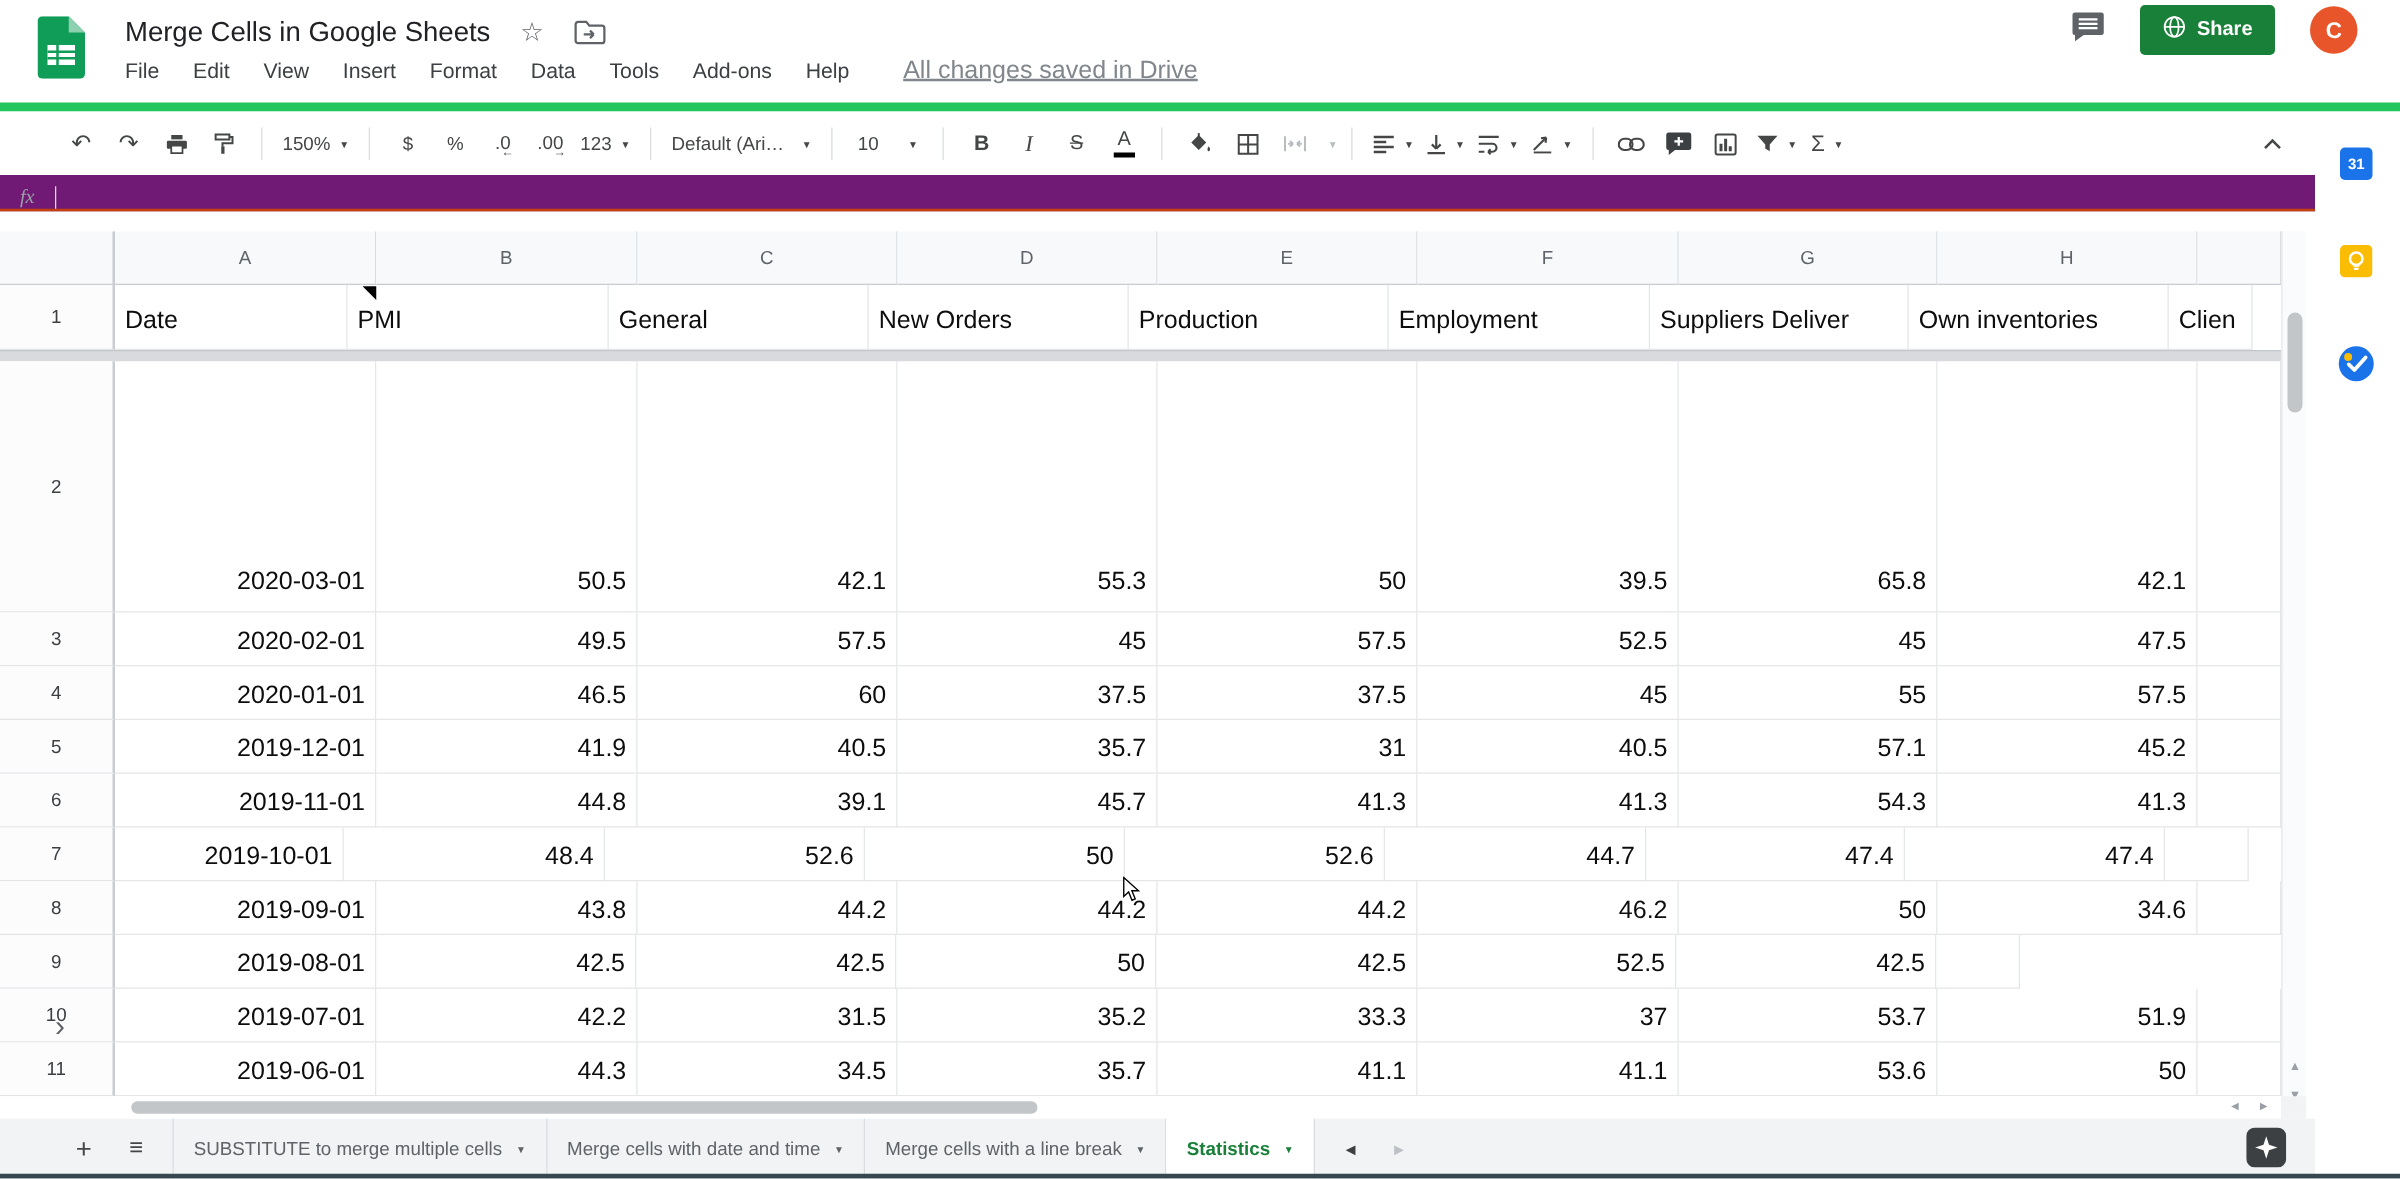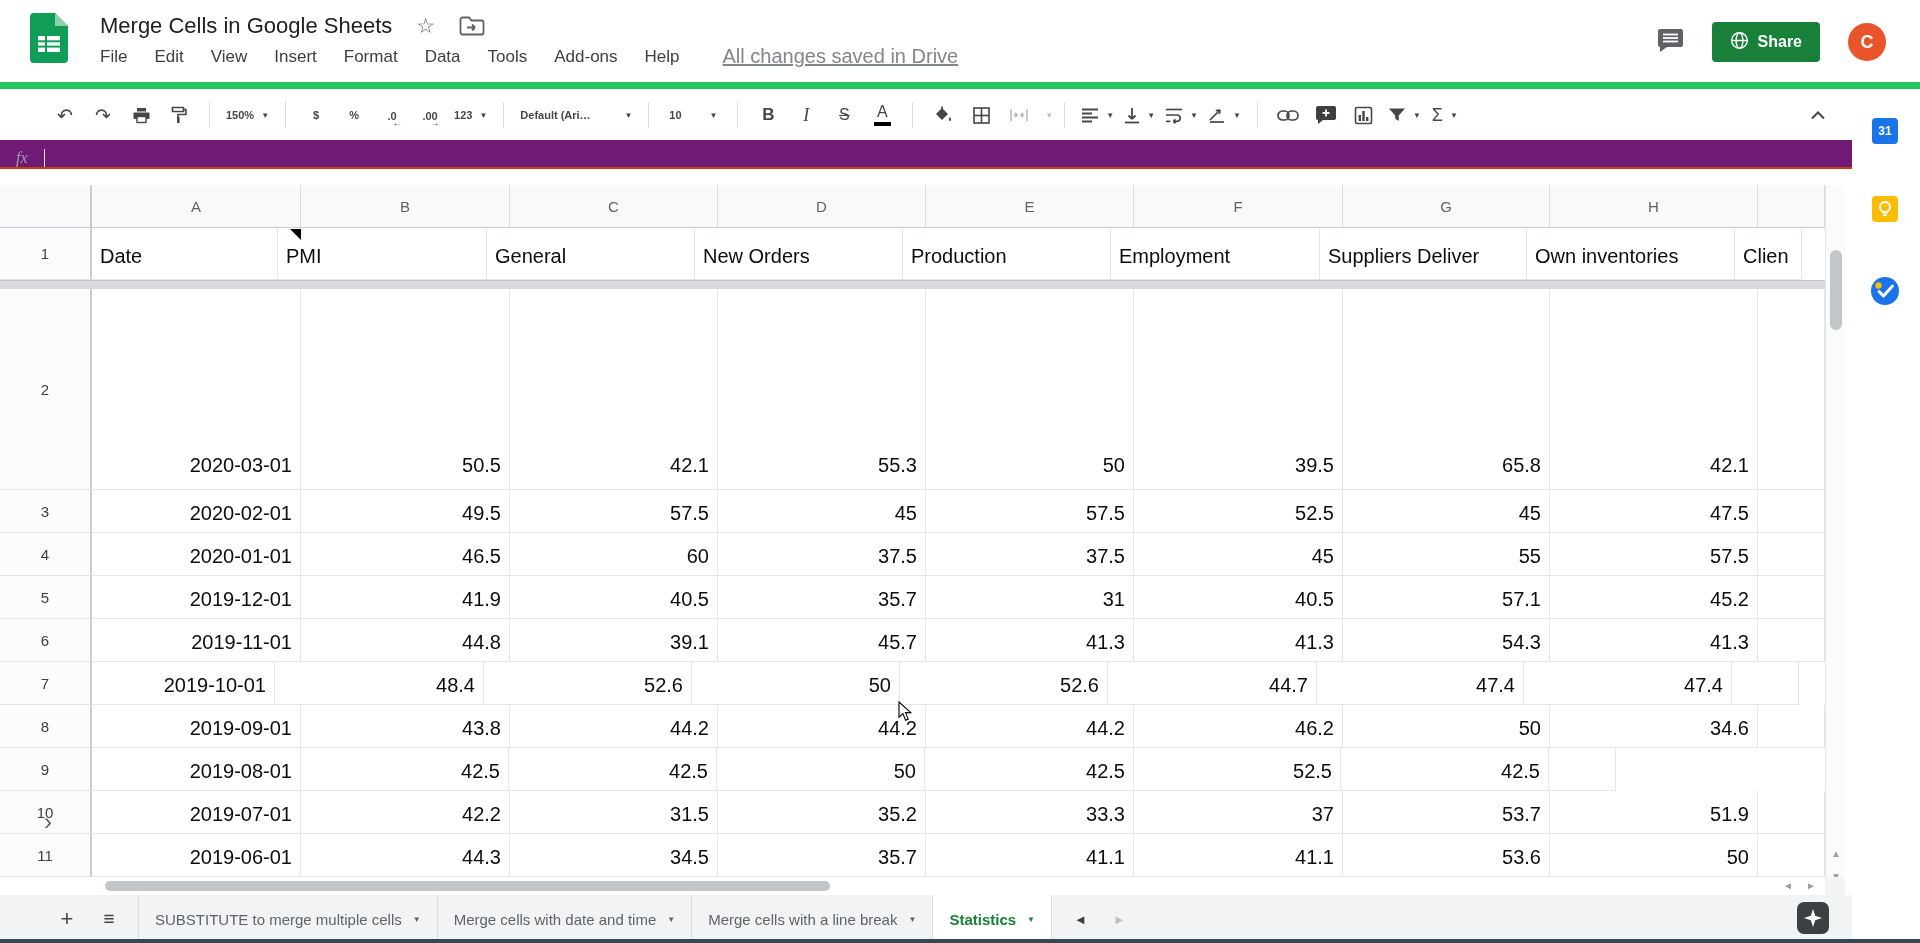--- a/index.html
+++ b/index.html
@@ -10,30 +10,30 @@
 
   
   #titlebar { position:absolute; top:0; left:0; width:100%; height:89px; background:#fff; border-bottom:7px solid #22c55e; }
   #logo { position:absolute; left:30px; top:13px; }
   #doc-title-row { position:absolute; left:100px; top:13px; display:flex; align-items:center; gap:24px; }
   #doc-title { font-size:22px; color:#202124; white-space:nowrap; }
   .title-icon { color:#5f6368; font-size:21px; display:flex; align-items:center; }
   #menubar { position:absolute; left:100px; top:45px; display:flex; align-items:center; gap:27px; }
   .menu-item { font-size:17px; color:#3c4043; cursor:default; white-space:nowrap; }
   #save-status { font-size:20px; color:#80868b; text-decoration:underline; margin-left:16px; white-space:nowrap; }
-  #top-right { position:absolute; right:34px; top:22px; display:flex; align-items:center; gap:28px; }
+  #top-right { position:absolute; right:34px; top:4px; display:flex; align-items:center; gap:28px; }
   #share-btn { display:flex; align-items:center; gap:9px; background:#188038; color:#fff; border-radius:4px; height:40px; padding:0 18px; font-size:16px; font-weight:bold; }
   #avatar { width:38px; height:38px; border-radius:50%; background:#e8552b; color:#fff; font-size:18px; font-weight:bold; display:flex; align-items:center; justify-content:center; }
 
   
   #toolbar { position:absolute; top:90px; left:0; width:100%; height:50px; background:#fff; display:flex; align-items:center; padding-left:46px; }
   .tb-sep { width:1px; height:26px; background:#dadce0; margin:0 11px; flex:0 0 auto; }
   .tb-btn { height:30px; min-width:28px; display:flex; align-items:center; justify-content:center; color:#444746; margin:0 5px; flex:0 0 auto; }
   .tb-glyph { font-size:19px; line-height:1; }
-  .tb-text { font-size:11px; color:#444746;font-weight:bold; }
+  .tb-text { font-size:15px; color:#444746; }
   .dd { font-size:8px; color:#444746; margin-left:7px; }
   .dd.dis { color:#b9bdc1; }
   .dec-wrap { position:relative; display:inline-block; }
   .mini-arrow { position:absolute; font-size:10px; color:#444746; top:11px; }
   .mini-arrow.l { left:5px; } .mini-arrow.r { right:-2px; }
   #font-name-btn { width:112px; display:flex; justify-content:space-between; align-items:center; }
   #font-name-btn .tb-text { overflow:hidden; white-space:nowrap; max-width:92px; }
   #font-size-btn { width:56px; display:flex; justify-content:space-between; align-items:center; padding:0 4px; }
   .b-glyph { font-weight:bold; font-size:17px; }
   .i-glyph { font-style:italic; font-family:"Liberation Serif", serif; font-size:18px; }

